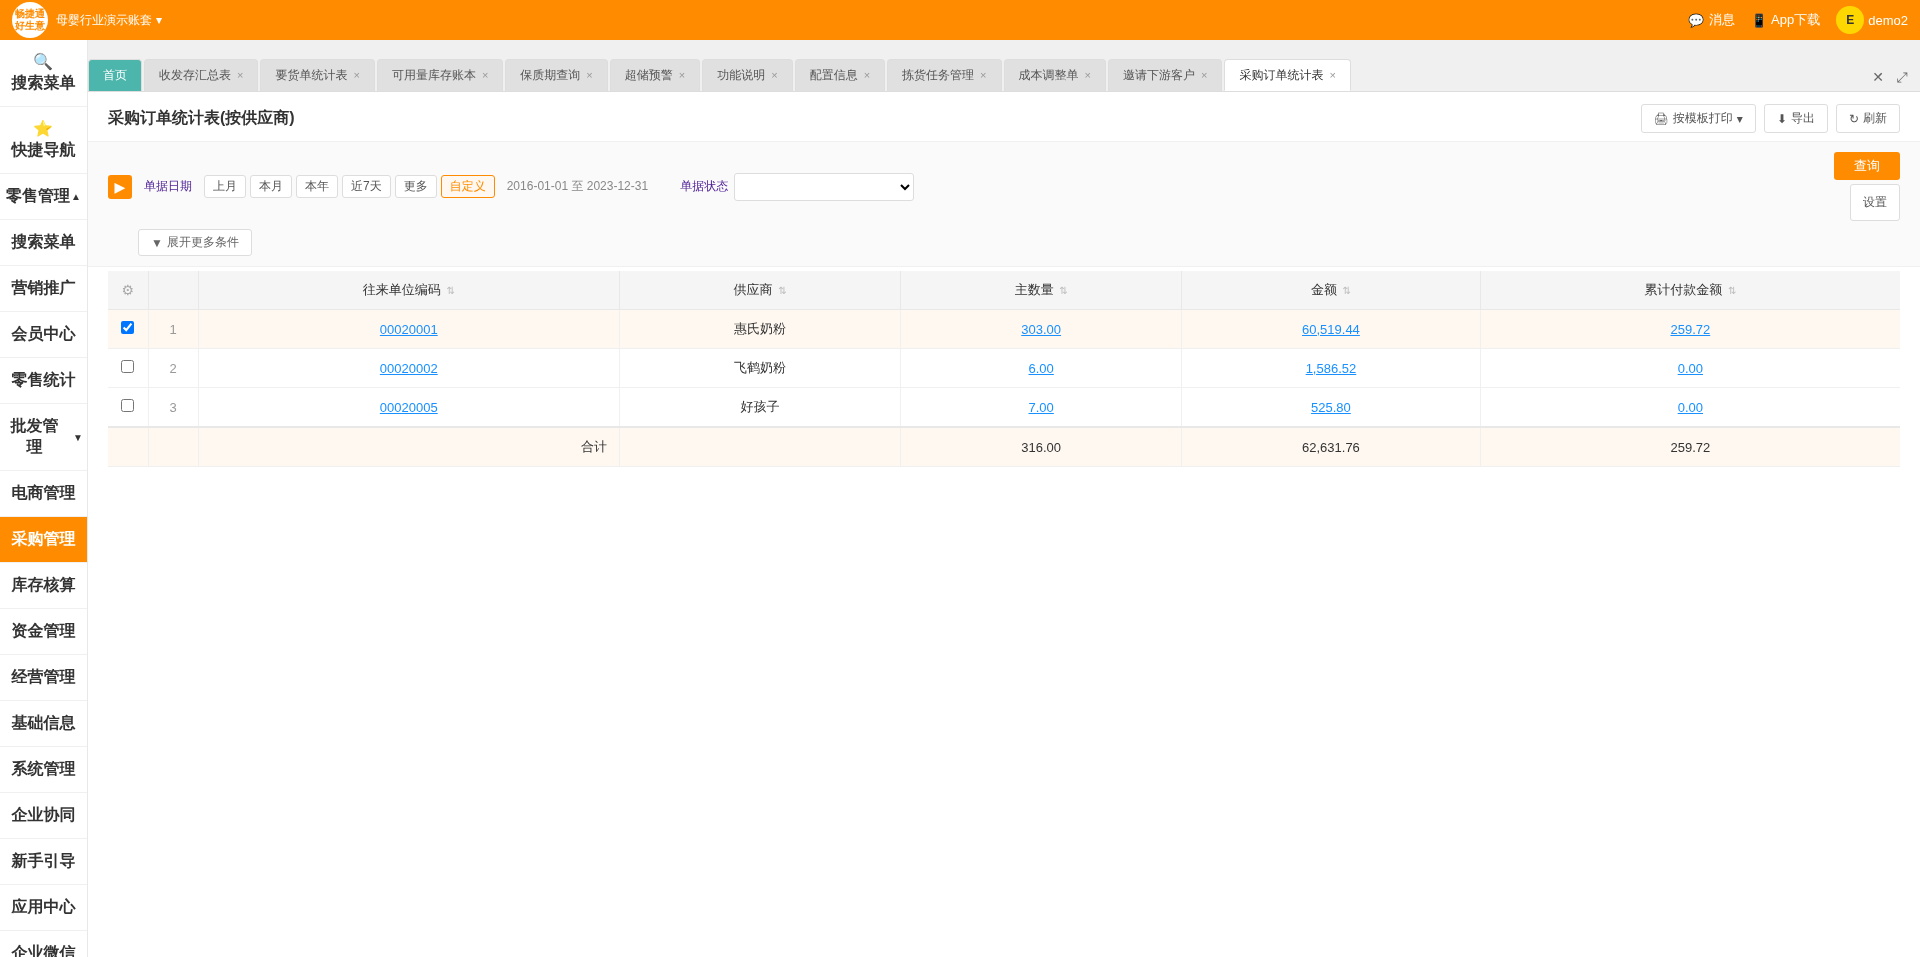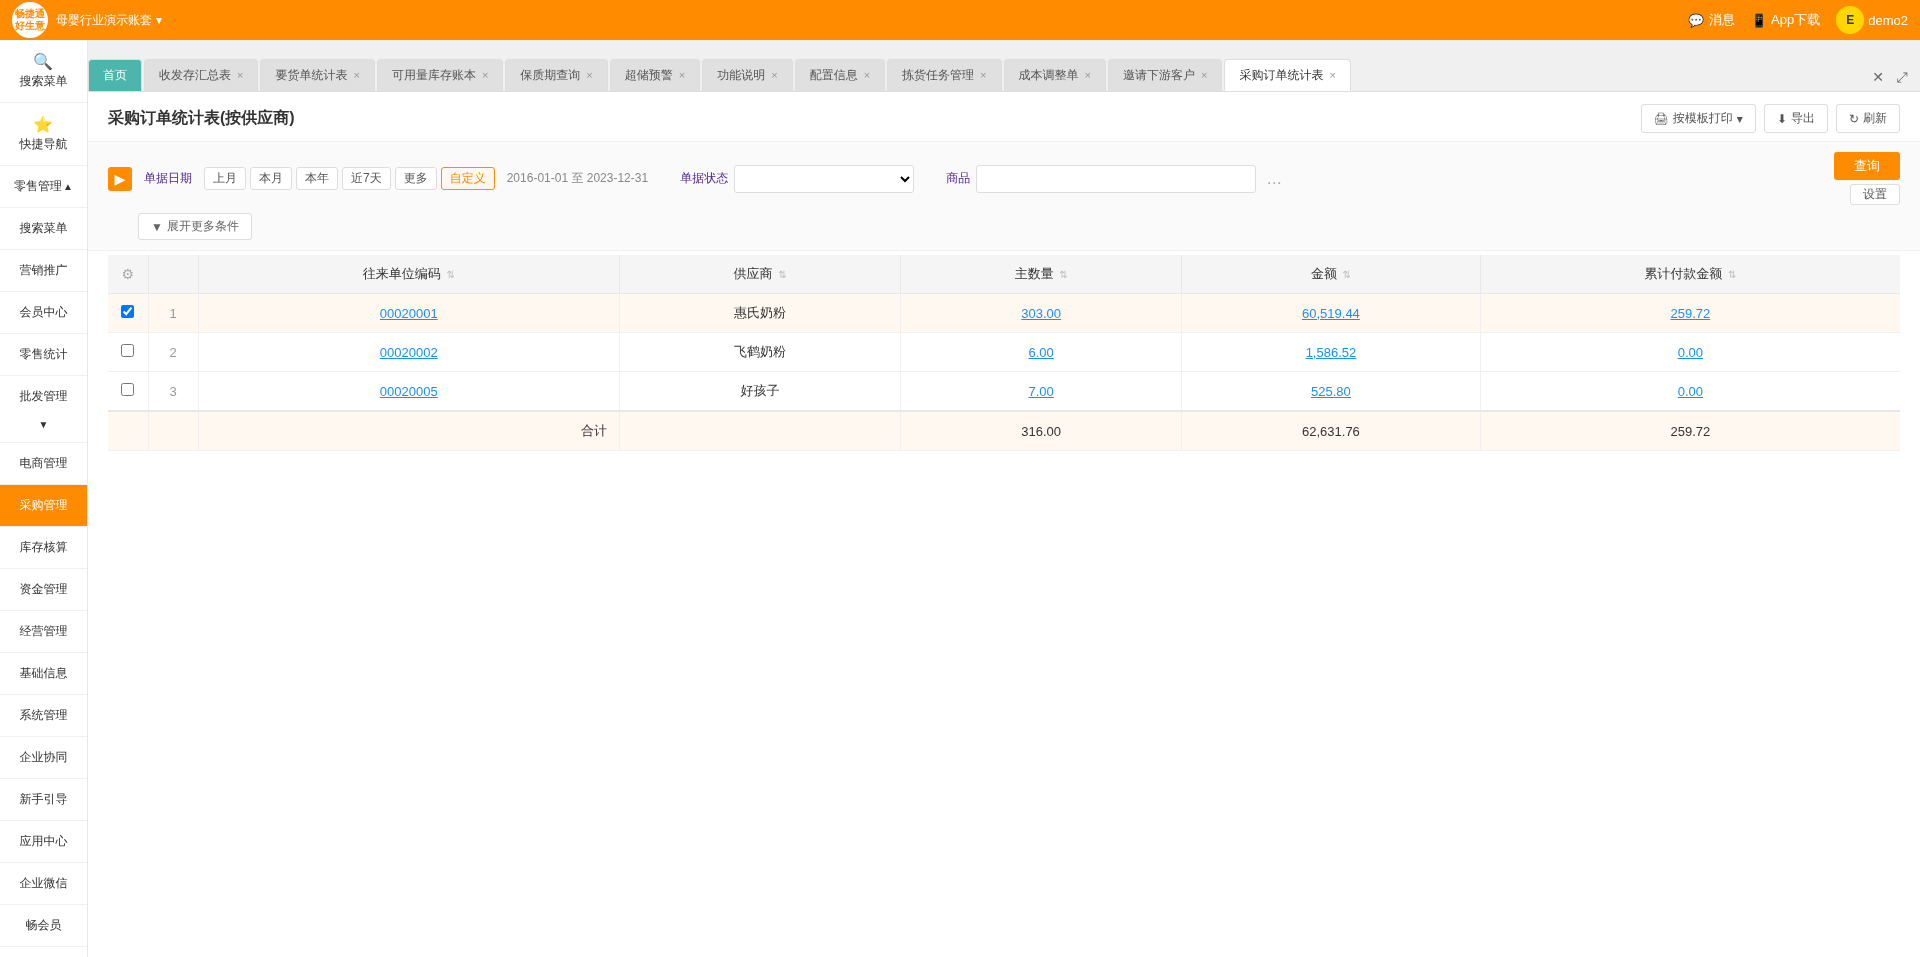--- a/index.html
+++ b/index.html
@@ -16,21 +16,21 @@
     .avatar { width: 28px; height: 28px; border-radius: 50%; background: #ffd700; display: flex; align-items: center; justify-content: center; font-size: 12px; color: #333; font-weight: bold; }
 
     
     .main-layout { display: flex; flex: 1; overflow: hidden; }
 
     
     .sidebar { width: 88px; background: #fff; border-right: 1px solid #e8e8e8; display: flex; flex-direction: column; flex-shrink: 0; overflow-y: auto; }
     .sidebar-item { padding: 12px 4px; text-align: center; cursor: pointer; font-size: 12px; color: #333; border-bottom: 1px solid #f0f0f0; display: flex; flex-direction: column; align-items: center; gap: 2px; }
     .sidebar-item.active { background: #ff8c00; color: #fff; }
     .sidebar-icon { font-size: 16px; }
-    .sidebar-label { font-size: 12px; }
+    .sidebar-label { font-size: 16px; font-weight: bold; }
 
     
     .content-area { flex: 1; display: flex; flex-direction: column; overflow: hidden; }
 
     
     .tab-bar { height: 52px; background: #f0f0f0; display: flex; align-items: flex-end; padding-left: 0; flex-shrink: 0; border-bottom: 1px solid #ddd; }
     .tab { height: 32px; padding: 0 14px; display: flex; align-items: center; gap: 6px; background: #e0e0e0; border: 1px solid #ddd; border-bottom: none; margin-right: 2px; cursor: pointer; font-size: 12px; color: #555; border-radius: 4px 4px 0 0; white-space: nowrap; }
     .tab.active { background: #fff; color: #333; font-weight: 500; border-bottom: 1px solid #fff; }
     .tab.home { background: #4db6ac; color: #fff; }
     .tab-close { font-size: 11px; color: #999; cursor: pointer; line-height: 1; }
@@ -56,21 +56,21 @@
     .date-quick-btns { display: flex; gap: 4px; }
     .date-quick-btn { padding: 2px 8px; border: 1px solid #ddd; background: #fff; cursor: pointer; border-radius: 3px; font-size: 12px; color: #555; }
     .date-custom-tag { padding: 2px 8px; border: 1px solid #ff8c00; background: #fff8f0; cursor: pointer; border-radius: 3px; font-size: 12px; color: #ff8c00; }
     .date-range { font-size: 12px; color: #888; }
     .filter-field { display: flex; align-items: center; gap: 6px; }
     .filter-select { height: 28px; min-width: 180px; border: 1px solid #ddd; border-radius: 3px; padding: 0 8px; font-size: 12px; background: #fff; }
     .filter-input { height: 28px; min-width: 200px; border: 1px solid #ddd; border-radius: 3px; padding: 0 8px; font-size: 12px; }
     .filter-more { display: flex; align-items: center; }
     .expand-more-btn { display: flex; align-items: center; gap: 4px; padding: 4px 12px; border: 1px solid #ddd; background: #fff; cursor: pointer; border-radius: 3px; font-size: 12px; color: #666; }
     .btn-query { padding: 5px 20px; background: #ff8c00; color: #fff; border: none; border-radius: 3px; cursor: pointer; font-size: 13px; font-weight: 500; }
-    .btn-settings { padding: 1px 12px; background: #fff; color: #555; border: 1px solid #ddd; border-radius: 3px; cursor: pointer; font-size: 12px; }
+    .btn-settings { padding: 9px 12px; background: #fff; color: #555; border: 1px solid #ddd; border-radius: 3px; cursor: pointer; font-size: 12px; }
     .filter-right-actions { display: flex; flex-direction: column; gap: 4px; align-items: flex-end; margin-left: auto; justify-content: center; }
 
     
     .table-container { padding: 0 20px 20px; }
     table { width: 100%; border-collapse: collapse; margin-top: 4px; }
     thead tr { background: #f5f5f5; }
     th { padding: 10px 12px; text-align: center; font-size: 13px; font-weight: 500; color: #333; border-bottom: 1px solid #e8e8e8; border-right: 1px solid #e8e8e8; white-space: nowrap; }
     th:last-child { border-right: none; }
     td { padding: 10px 12px; text-align: center; font-size: 13px; color: #333; border-bottom: 1px solid #f0f0f0; border-right: 1px solid #f0f0f0; }
     td:last-child { border-right: none; }
@@ -139,21 +139,21 @@
     </div>
     <div class="sidebar-item">
       <span class="sidebar-label">营销推广</span>
     </div>
     <div class="sidebar-item">
       <span class="sidebar-label">会员中心</span>
     </div>
     <div class="sidebar-item">
       <span class="sidebar-label">零售统计</span>
     </div>
-    <div class="sidebar-item" style="flex-direction:column;justify-content:center;align-items:center;gap:14px;">
+    <div class="sidebar-item" style="flex-direction:row;justify-content:center;align-items:center;gap:8px;">
       <span class="sidebar-label">批发管理</span>
       <span style="font-size:10px;">▼</span>
     </div>
     <div class="sidebar-item">
       <span class="sidebar-label">电商管理</span>
     </div>
     <div class="sidebar-item active">
       <span class="sidebar-label">采购管理</span>
     </div>
     <div class="sidebar-item">
@@ -276,25 +276,20 @@
             <button class="date-quick-btn">近7天</button>
             <button class="date-quick-btn">更多</button>
             <span class="date-custom-tag">自定义</span>
           </div>
           <span class="date-range">2016-01-01 至 2023-12-31</span>
           <div class="filter-field" style="margin-left:20px;">
             <span class="filter-label">单据状态</span>
             <select class="filter-select">
               <option value=""></option>
             </select>
-          </div>
-          <div class="filter-field" style="margin-left:20px;">
-            <span class="filter-label">商品</span>
-            <input class="filter-input" type="text" style="min-width: 280px;">
-            <span class="filter-dots">…</span>
           </div>
           <div class="filter-right-actions">
             <button class="btn-query">查询</button>
             <button class="btn-settings">设置</button>
           </div>
         </div>
         <div class="filter-more" style="padding-left:30px;">
           <button class="expand-more-btn">
             <span>▼</span>
             <span>展开更多条件</span>

